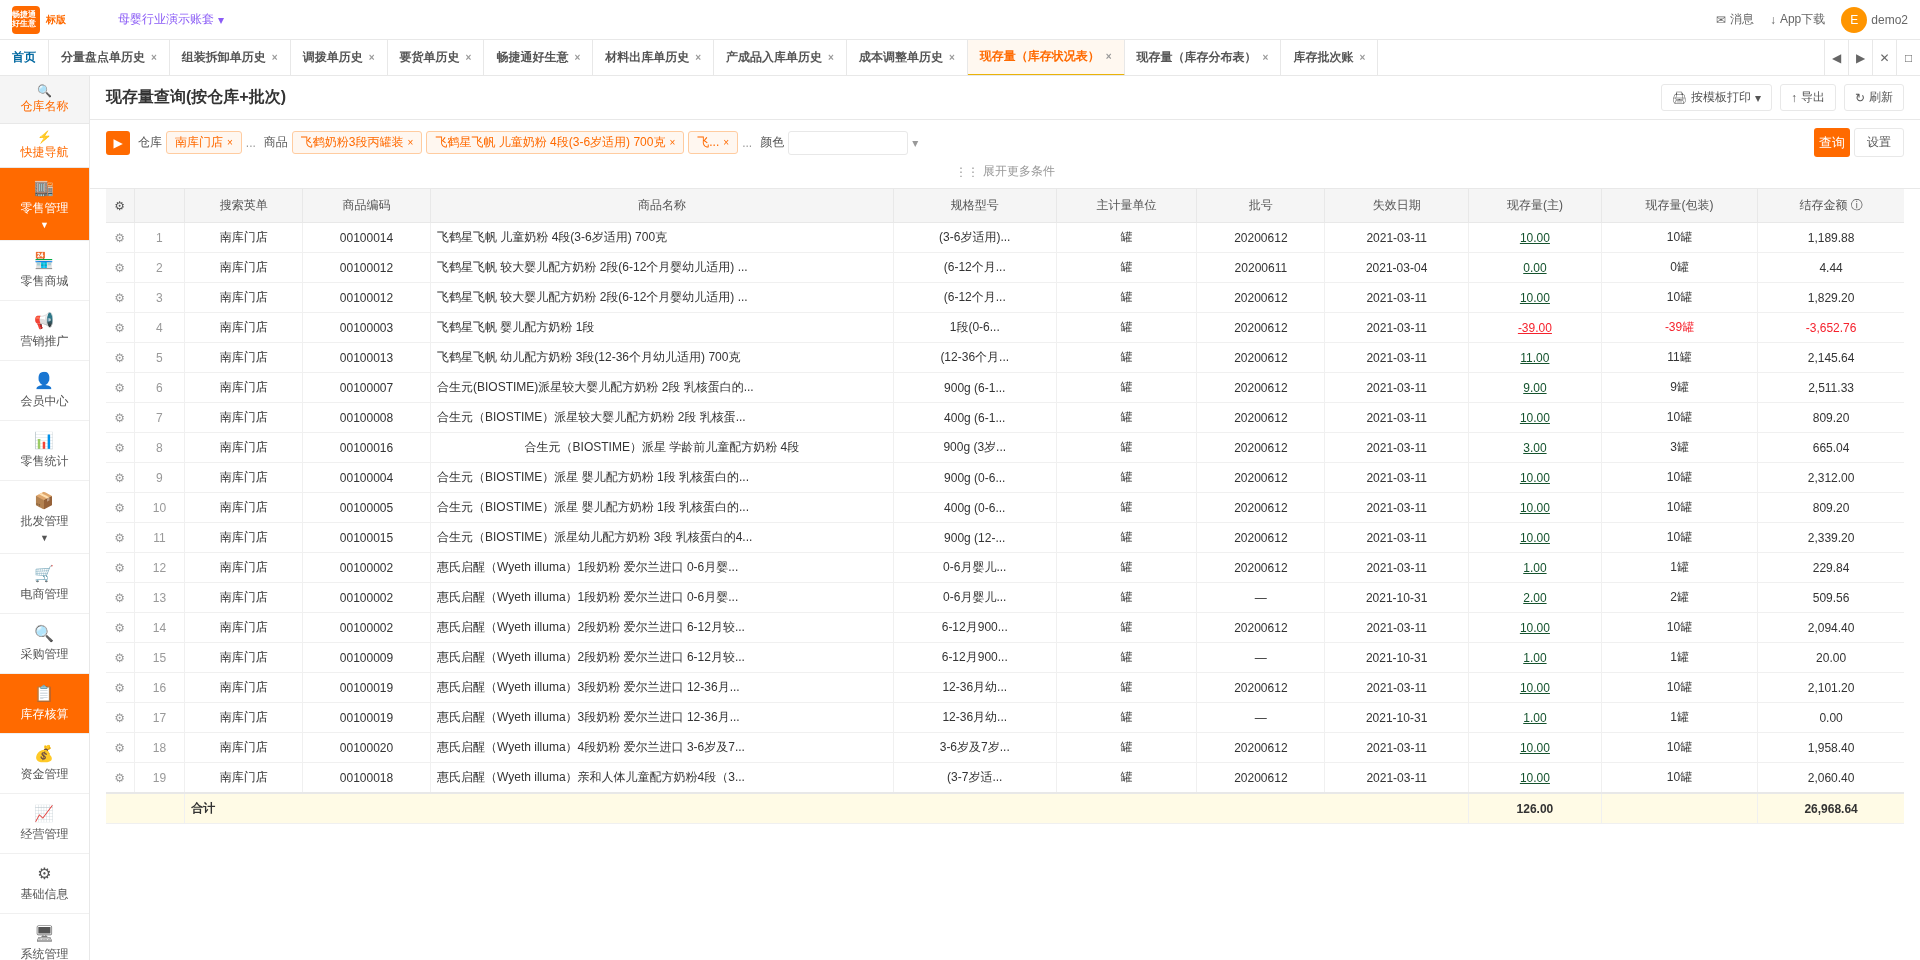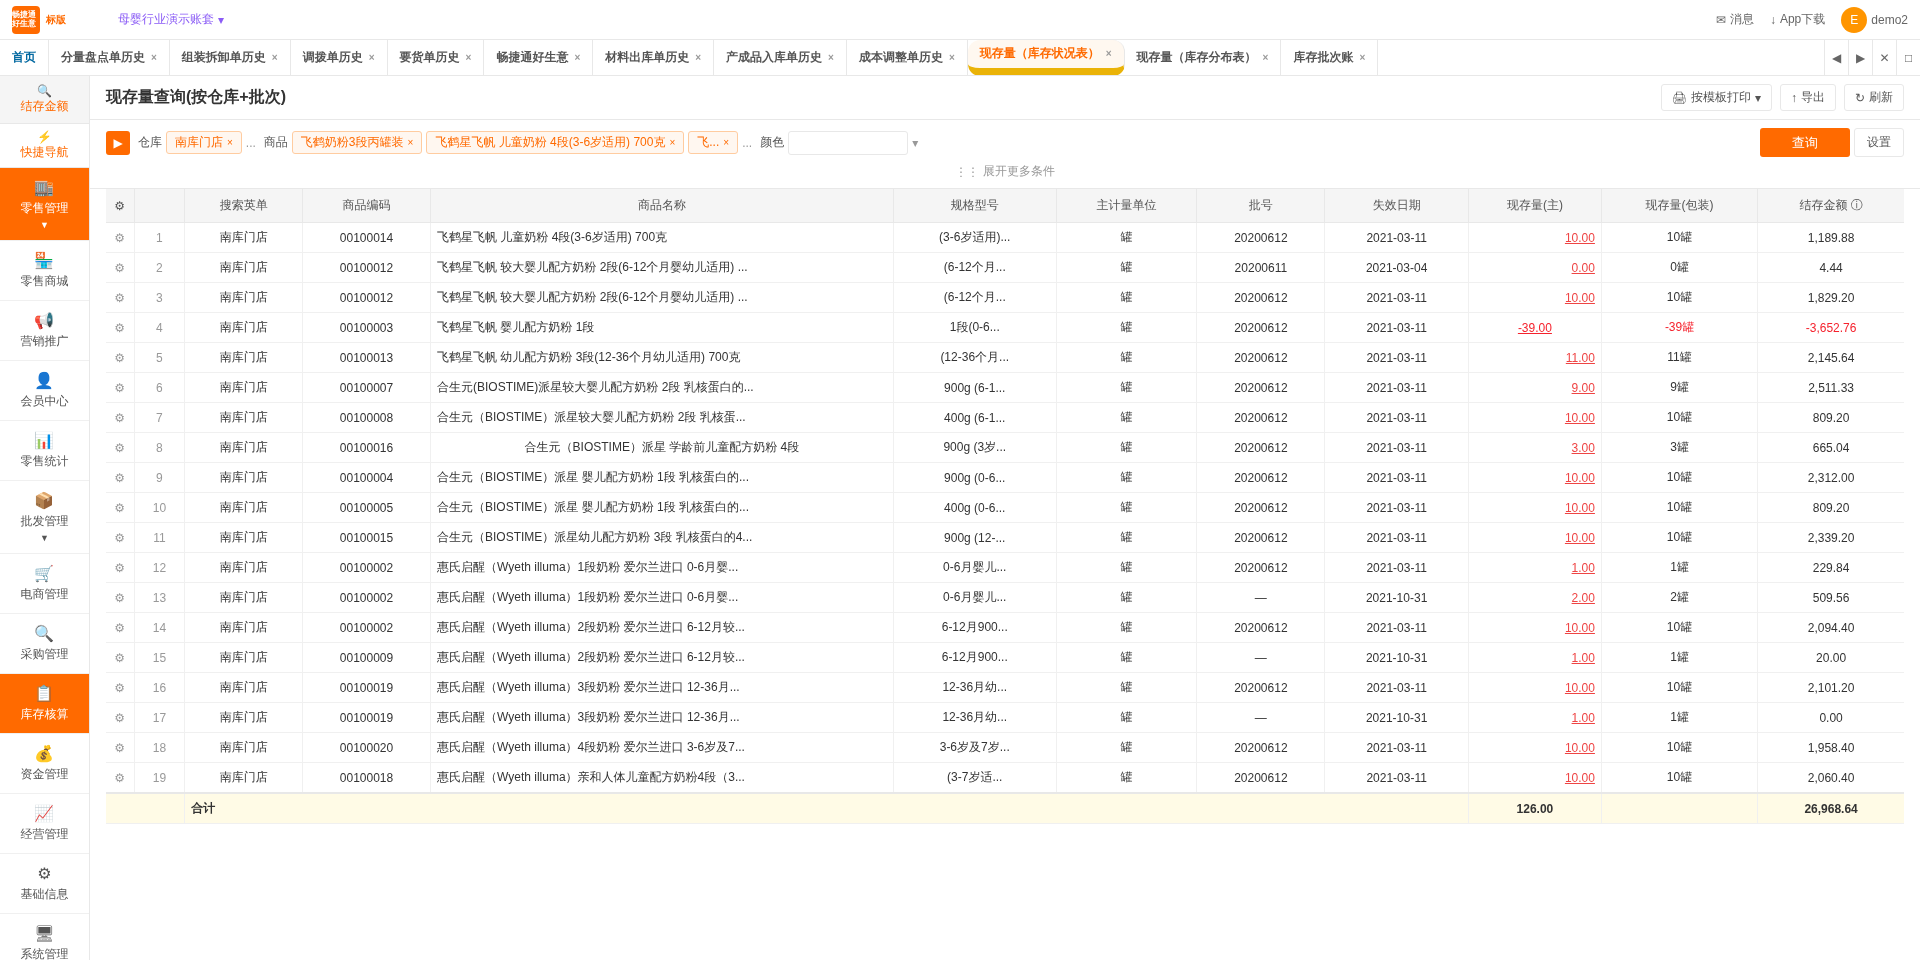--- a/index.html
+++ b/index.html
@@ -20,21 +20,21 @@
     
     .nav-tabs {
       background: #fff; border-bottom: 1px solid #e8e8e8;
       display: flex; align-items: center; height: 36px; overflow: hidden;
     }
     .nav-tab {
       padding: 0 12px; height: 36px; display: flex; align-items: center; gap: 6px;
       border-right: 1px solid #e8e8e8; cursor: pointer; white-space: nowrap;
       font-size: 12px; color: #555; flex-shrink: 0; font-weight: bold;
     }
-    .nav-tab.active { color: #ff6a00; border-bottom: 8px solid #eab308; background: #fff8f0; border-radius: 12px; }
+    .nav-tab.active { color: #ff6a00; border-bottom: 2px solid #eab308; background: #fff8f0; }
     .nav-tab:first-child { color: #0369a1; font-weight: bold; border-right: 1px solid #e8e8e8; }
     .nav-tab-close { color: #999; font-size: 10px; cursor: pointer; }
     .nav-arrows { display: flex; align-items: center; margin-left: auto; }
     .nav-arrow { width: 24px; height: 36px; display: flex; align-items: center; justify-content: center; cursor: pointer; color: #666; border-left: 1px solid #e8e8e8; }
     .nav-close-btn { width: 24px; height: 36px; display: flex; align-items: center; justify-content: center; cursor: pointer; color: #666; border-left: 1px solid #e8e8e8; }
     .nav-max-btn { width: 24px; height: 36px; display: flex; align-items: center; justify-content: center; cursor: pointer; color: #666; border-left: 1px solid #e8e8e8; }
 
     
     .main-layout { display: flex; height: calc(100vh - 76px); }
 
@@ -69,34 +69,34 @@
     .filter-group { display: flex; align-items: center; gap: 4px; }
     .filter-label { color: #555; white-space: nowrap; }
     .filter-tag { display: flex; align-items: center; gap: 4px; background: #fff7f0; border: 1px solid #ffcca0; border-radius: 3px; padding: 2px 8px; color: #ff6a00; font-size: 12px; }
     .filter-tag-close { cursor: pointer; color: #ff6a00; font-size: 10px; }
     .filter-more { color: #999; cursor: pointer; }
     .filter-product-tags { display: flex; align-items: center; gap: 4px; flex: 1; }
     .filter-color-group { display: flex; align-items: center; gap: 4px; }
     .filter-color-label { color: #555; }
     .filter-color-input { border: 1px solid #e8e8e8; border-radius: 3px; padding: 2px 8px; width: 120px; height: 24px; }
     .filter-color-arrow { color: #999; cursor: pointer; }
-    .btn-query { background: #ff6a00; color: #fff; border: none; border-radius: 3px; padding: 5px 32px; cursor: pointer; font-size: 13px; }
+    .btn-query { background: #ff6a00; color: #fff; border: none; border-radius: 3px; padding: 5px 5px; cursor: pointer; font-size: 13px; }
     .btn-setting { background: #fff; color: #555; border: 1px solid #e8e8e8; border-radius: 3px; padding: 5px 12px; cursor: pointer; font-size: 12px; }
     .expand-more { display: flex; align-items: center; justify-content: center; gap: 4px; color: #999; font-size: 12px; cursor: pointer; margin-top: 6px; }
 
     
     .table-container { flex: 1; overflow-y: auto; background: #fff; padding: 0 16px; }
     table { width: 100%; border-collapse: collapse; }
     thead tr { background: #f5f5f5; }
     th { padding: 8px 6px; text-align: center; font-weight: normal; color: #555; border-bottom: 1px solid #e8e8e8; border-right: 1px solid #e8e8e8; white-space: nowrap; font-size: 12px; }
     th:last-child { border-right: none; }
     td { padding: 6px 6px; text-align: center; border-bottom: 1px solid #f0f0f0; border-right: 1px solid #f0f0f0; font-size: 12px; color: #333; }
     td:last-child { border-right: none; }
     .td-left { text-align: left; }
-    .td-num { color: #ef4444; text-decoration: underline; cursor: pointer; text-align: right; }
+    .td-num { color: #14532d; text-decoration: underline; cursor: pointer; }
     .td-neg { color: #f5222d; text-decoration: underline; cursor: pointer; }
     .td-neg-plain { color: #f5222d; }
     .th-settings { width: 28px; cursor: pointer; }
     .row-num { color: #999; }
 
     
     .footer-row td { background: #fffbe6; font-weight: bold; border-top: 2px solid #e8e8e8; }
 
     
     ::-webkit-scrollbar { width: 6px; height: 6px; }
@@ -191,21 +191,21 @@
     <div class="nav-close-btn">✕</div>
     <div class="nav-max-btn">□</div>
   </div>
 </div>
 
 <div class="main-layout">
 
   <div class="sidebar">
     <div class="sidebar-search">
       <span>🔍</span>
-      <div>结存金额</div>
+      <div>仓库名称</div>
     </div>
     <div class="sidebar-nav">
       <span>⚡</span>
       <div>快捷导航</div>
     </div>
     <div class="sidebar-item active">
       <span class="s-icon">🏬</span>
       <span>零售管理</span>
       <span class="expand-arrow">▼</span>
     </div>

